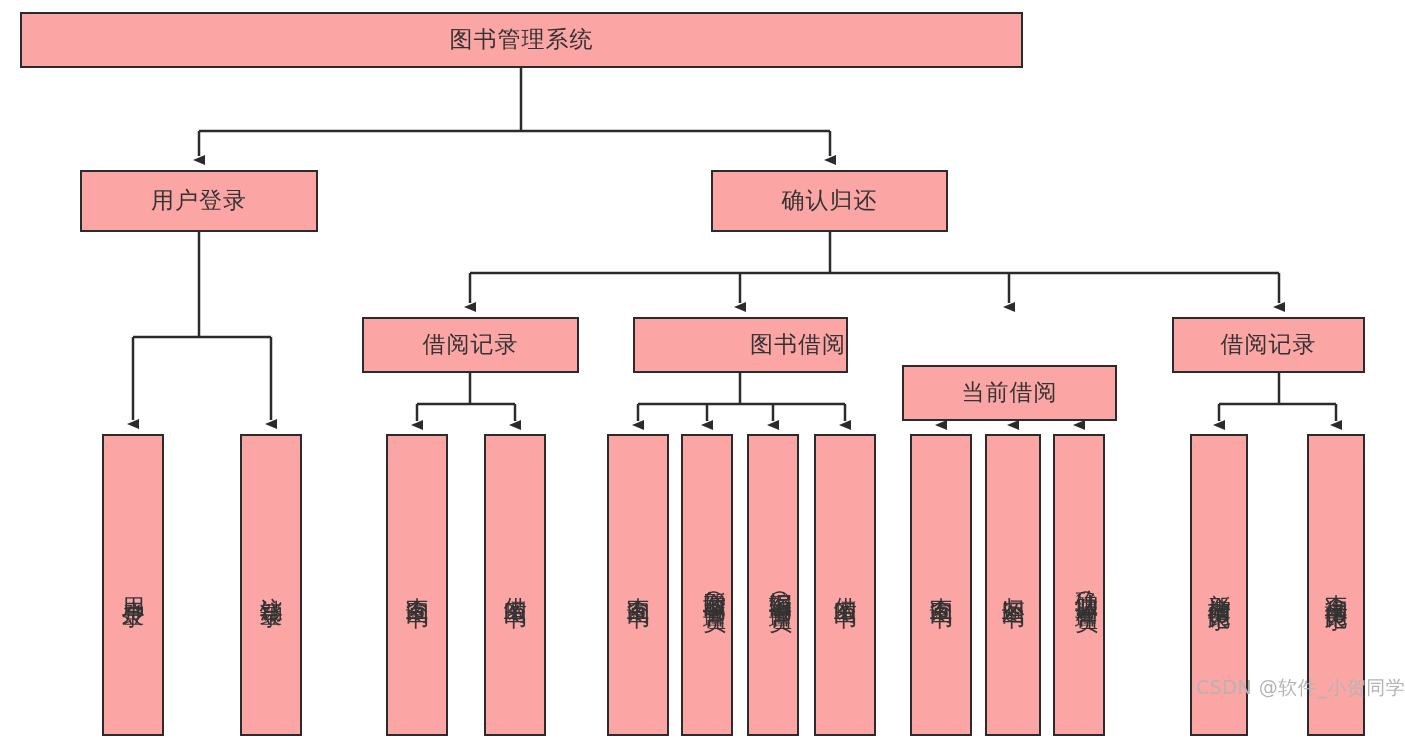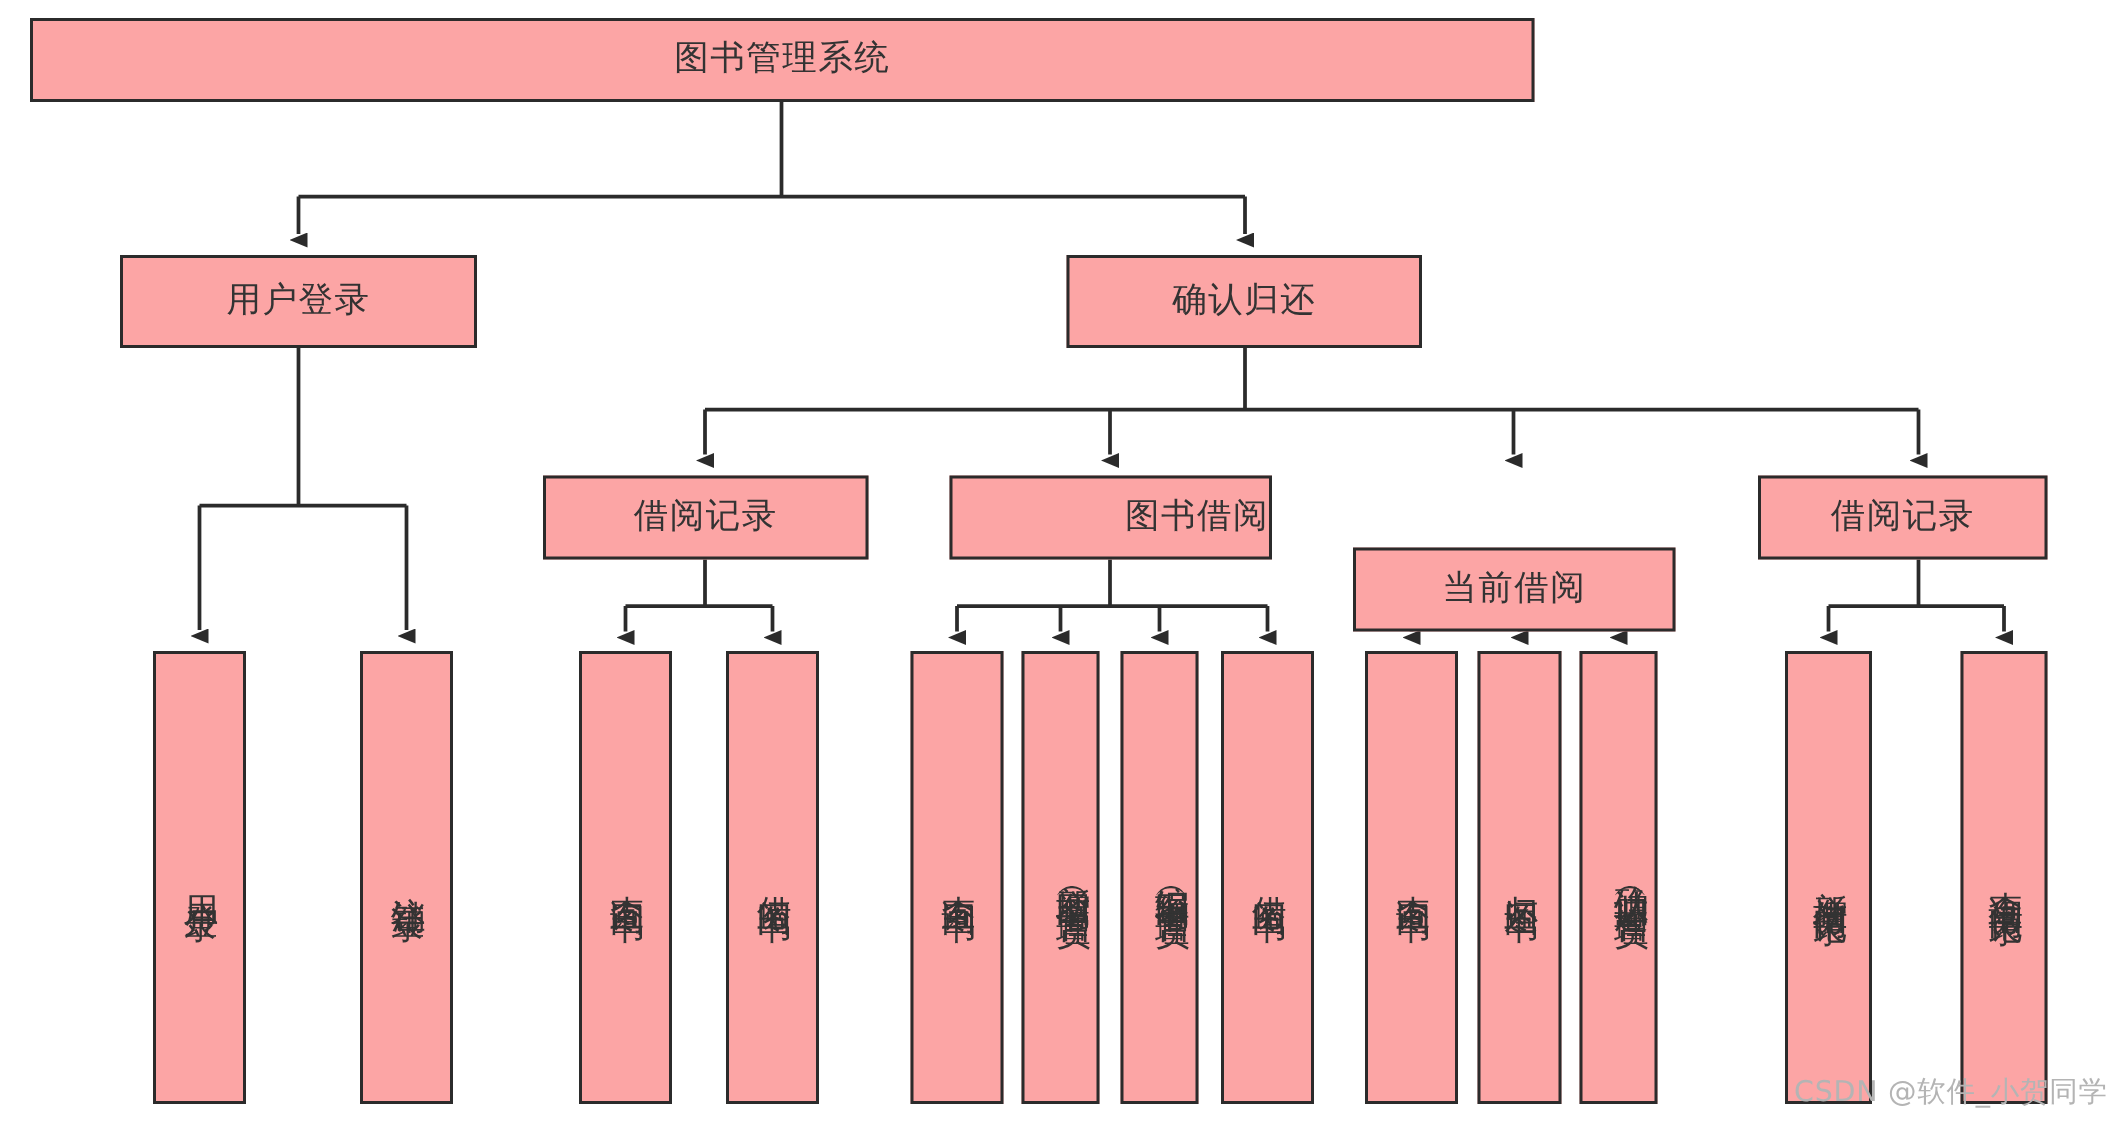--- a/index.html
+++ b/index.html
@@ -182,15 +182,15 @@
     <span class="vtext">确认归还（管理员）</span>
   </div>
 
   <div class="node vertical" style="left:1190px; top:434px; width:58px; height:302px;">
     <span class="vtext">新增借阅记录</span>
   </div>
   <div class="node vertical" style="left:1307px; top:434px; width:58px; height:302px;">
     <span class="vtext">查询借阅记录</span>
   </div>
 
-  <div class="watermark" style="left:1196px; top:715px;">CSDN @软件_小贺同学</div>
+  <div class="watermark" style="left:1196px; top:675px;">CSDN @软件_小贺同学</div>
 
 </div>
 
 </body></html>

